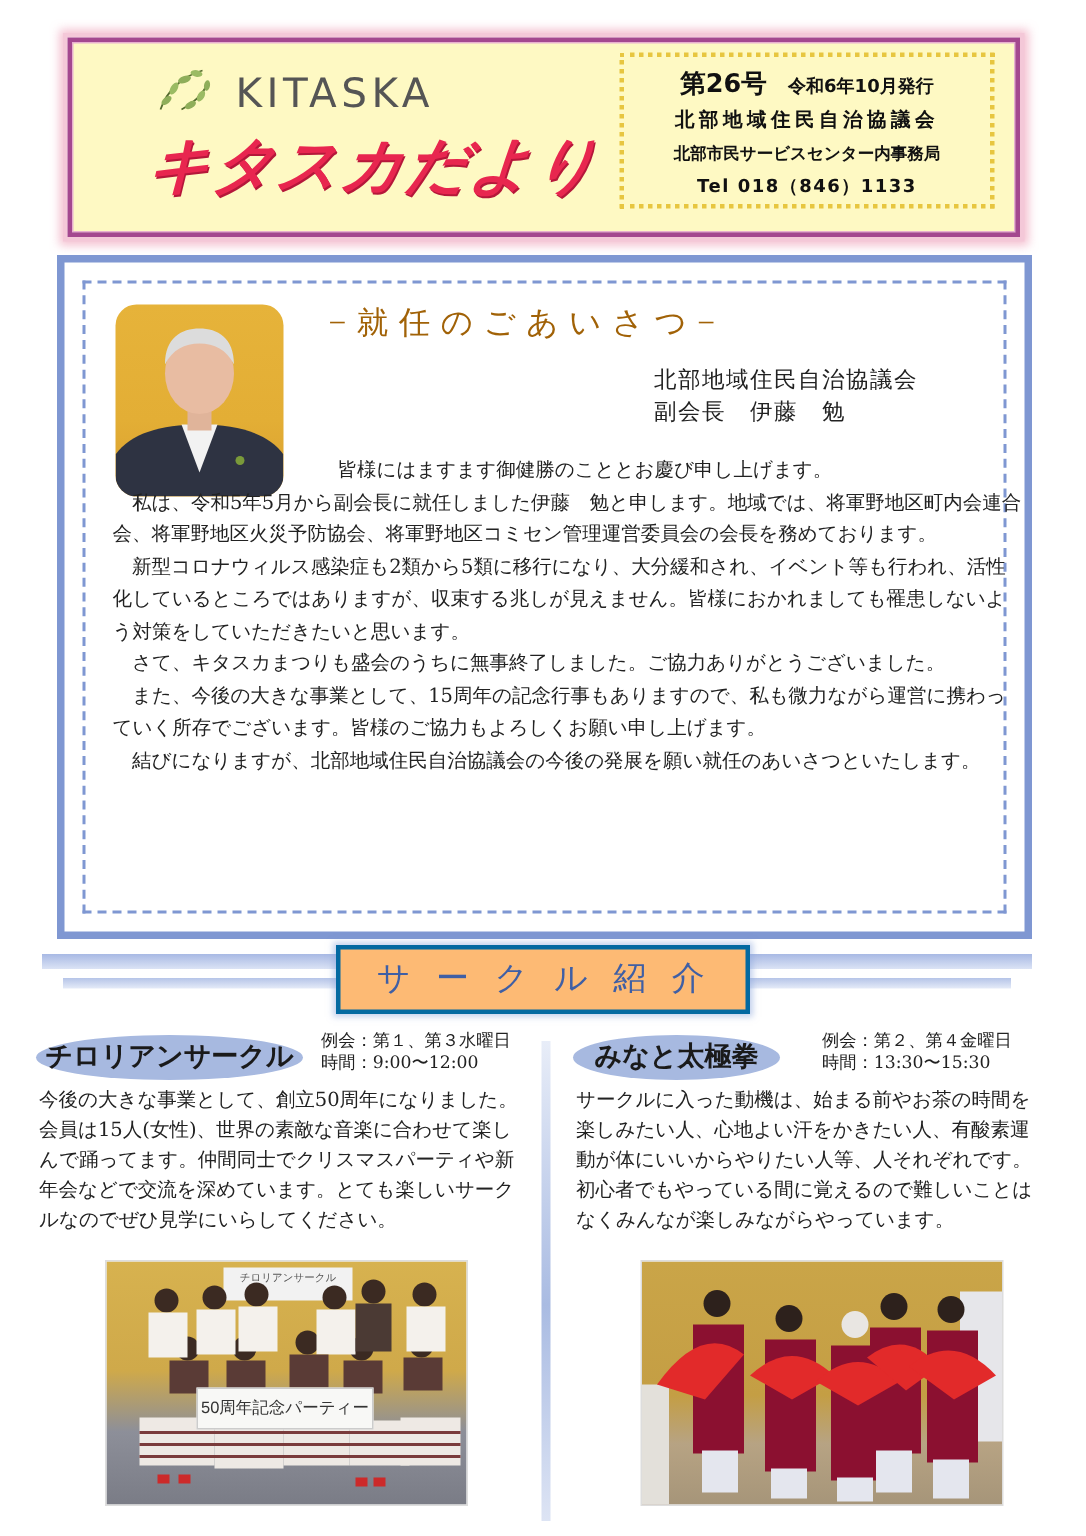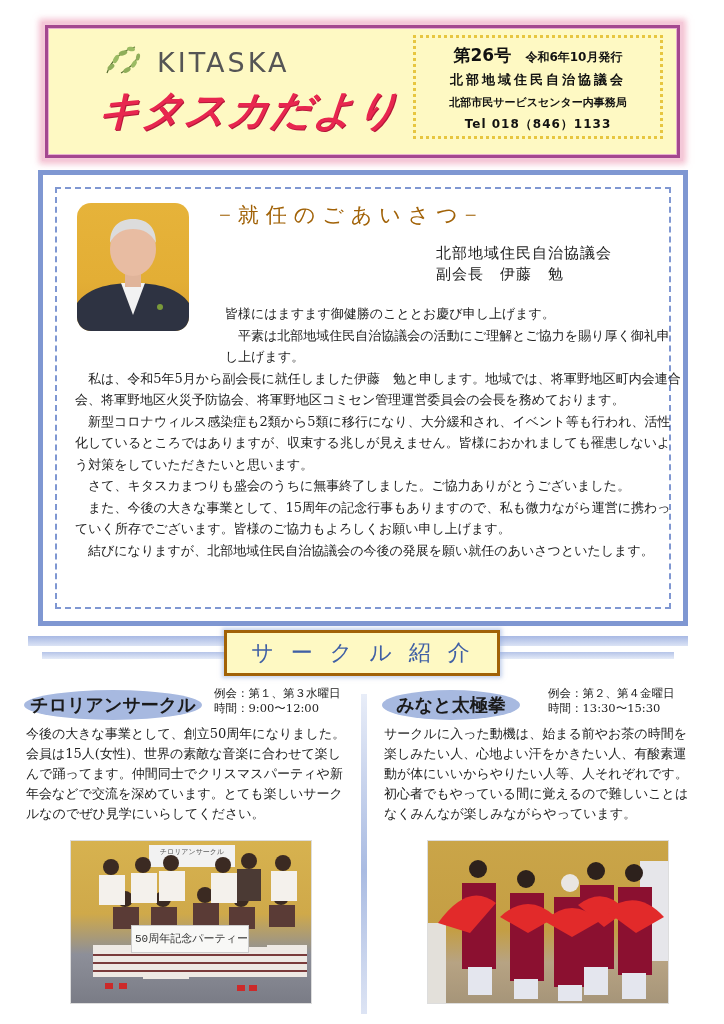--- a/index.html
+++ b/index.html
@@ -87,22 +87,22 @@
   .sec-line1 {
     position: absolute; left: 28px; top: 636px; width: 660px; height: 10px;
     background: linear-gradient(180deg, #a8b9e4 0%, #dbe3f5 100%);
   }
   .sec-line2 {
     position: absolute; left: 42px; top: 652px; width: 632px; height: 7px;
     background: linear-gradient(180deg, #b5c4e8 0%, #e5ebf8 100%);
   }
   .sec-title-box {
     position: absolute; left: 224px; top: 630px; width: 276px; height: 46px;
-    background: #fef9c3; box-sizing: border-box;
-    border: 3px solid #a16207;
+    background: #fdba74; box-sizing: border-box;
+    border: 3px solid #0369a1;
     box-shadow: 0 0 4px 2px rgba(140,165,220,0.5);
     text-align: center;
   }
   .sec-title {
     font-size: 22px; letter-spacing: 17px; color: #3f5fa5; line-height: 40px;
     padding-left: 14px;
   }
 
   
   .col { position: absolute; top: 684px; width: 320px; }
@@ -128,22 +128,22 @@
   .photo {
     position: absolute; overflow: hidden; border: 1px solid #ddd;
   }
   .photo-tyrol { left: 70px; top: 840px; width: 240px; height: 162px;
                  background: linear-gradient(180deg, #d7b24f 0%, #cfa94a 45%, #8d8f99 70%, #7a7c86 100%); }
   .photo-taichi { left: 427px; top: 840px; width: 240px; height: 162px;
                   background: linear-gradient(180deg, #caa548 0%, #c49e44 55%, #b7a383 75%, #a69579 100%); }
   .banner {
     position: absolute; left: 58px; top: 88px; width: 116px; height: 26px;
     background: #f8f8f6; border: 1px solid #ccc;
-    font-size: 11px; line-height: 26px; text-align: right; color: #333;
-    font-family: Liberation Mono, monospace;
+    font-size: 11px; line-height: 26px; text-align: center; color: #333;
+    font-family: Liberation Sans, sans-serif;
   }
   .sign {
     position: absolute; left: 78px; top: 4px; width: 86px; height: 22px; background: #f2f2f2;
     font-size: 7px; line-height: 14px; text-align: center; color: #555;
   }
 </style>
 </head>
 <body>
 
 <div class="header-outer">
@@ -190,23 +190,20 @@
   </div>
 
   <div class="greet-title">−就任のごあいさつ−</div>
   <div class="greet-author">
     <div>北部地域住民自治協議会</div>
     <div>副会長　伊藤　勉</div>
   </div>
 
   <div class="greet-body">
     <p class="lead">皆様にはますます御健勝のこととお慶び申し上げます。</p>
-    <p class="indent-first" style="text-indent: 0; padding-left:0;">
-      <span style="display:block; padding-left:150px; text-indent:1em;">平素は北部地域住民自治協議会の活動にご理解とご協力を賜り厚く御礼申し上げます。</span>
-    </p>
     <p class="indent-first">私は、令和5年5月から副会長に就任しました伊藤　勉と申します。地域では、将軍野地区町内会連合会、将軍野地区火災予防協会、将軍野地区コミセン管理運営委員会の会長を務めております。</p>
     <p class="indent-first">新型コロナウィルス感染症も2類から5類に移行になり、大分緩和され、イベント等も行われ、活性化しているところではありますが、収束する兆しが見えません。皆様におかれましても罹患しないよう対策をしていただきたいと思います。</p>
     <p class="indent-first">さて、キタスカまつりも盛会のうちに無事終了しました。ご協力ありがとうございました。</p>
     <p class="indent-first">また、今後の大きな事業として、15周年の記念行事もありますので、私も微力ながら運営に携わっていく所存でございます。皆様のご協力もよろしくお願い申し上げます。</p>
     <p class="indent-first">結びになりますが、北部地域住民自治協議会の今後の発展を願い就任のあいさつといたします。</p>
   </div>
 </div>
 
 <div class="sec-line1"></div>
 <div class="sec-line2"></div>

